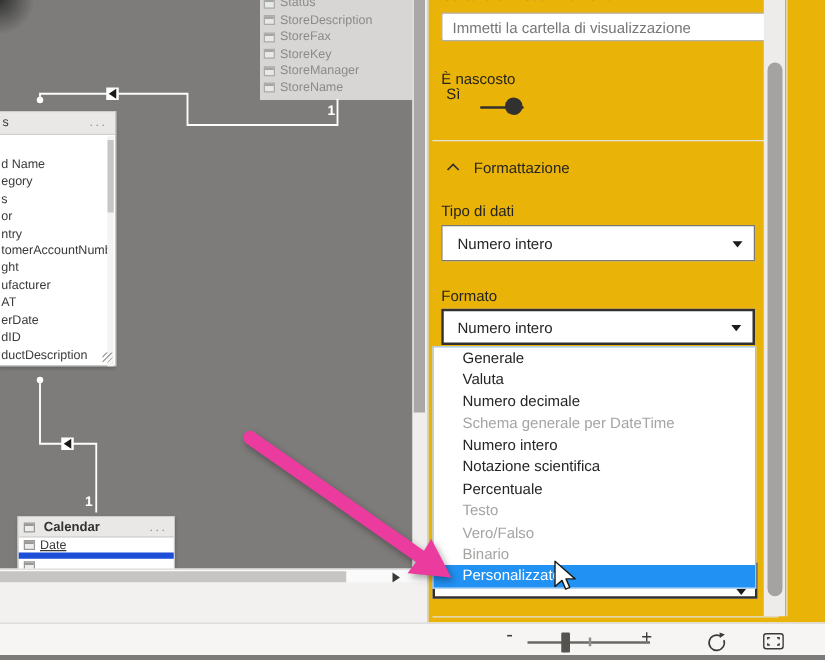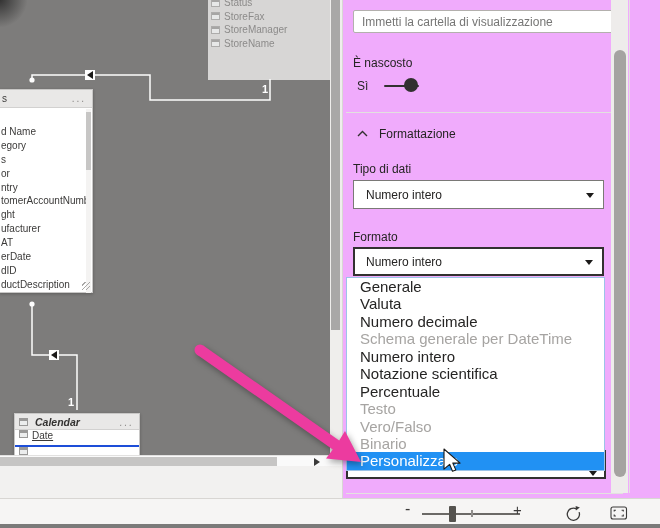--- a/index.html
+++ b/index.html
@@ -38,30 +38,30 @@
   .products-card .card-header { height:18px; }
   .prod-name-frag { margin-left:2px; font-size:10px; color:#3b3a39; }
   .prod-rows { position:absolute; left:0; top:18px; right:6px; bottom:0; padding-top:17px; overflow:hidden; }
   .prod-row { height:13.9px; line-height:13.9px; padding-left:1px; white-space:nowrap; }
   .prod-scroll { position:absolute; right:1px; top:19px; width:5px; height:184px; background:#f4f3f2; }
   .prod-scroll .thumb { position:absolute; left:0; top:3px; width:5px; height:58px; background:#c7c6c5; }
   .resize-handle { position:absolute; right:2px; bottom:2px; width:8px; height:8px;
      background:repeating-linear-gradient(135deg, transparent 0 2px, #a8a7a6 2px 3px); }
 
   .calendar-card { left:14px; top:413px; width:126px; height:50px; }
-  .calendar-card .card-header { height:16px;font-style:italic; }
+  .calendar-card .card-header { height:16px; }
   .cal-title { font-weight:bold; font-size:10.5px; margin-left:3px; color:#333231; }
-  .cal-row { height:17px; display:flex; align-items:flex-start; padding-left:4px; border-bottom:2px solid #1d4ed8;text-decoration:underline; }
+  .cal-row { height:17px; display:flex; align-items:center; padding-left:4px; border-bottom:5px solid #1d4ed8;text-decoration:underline; }
 
   .rel-marker { position:absolute; width:10px; height:10px; background:#fff; display:flex; align-items:center; justify-content:center; }
   .rel-marker .tri { width:0; height:0; border-right:6px solid #1b1a19; border-top:4px solid transparent; border-bottom:4px solid transparent; }
   .one-label { position:absolute; color:#fff; font-weight:bold; font-size:11px; }
 
   
-  .panel { position:absolute; left:342px; top:0; width:318px; height:498px; background:#f0abfc; border-left:1px solid #d8d6d4; }
+  .panel { position:absolute; left:342px; top:0; width:318px; height:498px; background:#eab308; border-left:1px solid #d8d6d4; }
   .clipped-label { position:absolute; left:10px; top:0; height:3px; width:200px; overflow:hidden; }
   .clipped-label span { display:block; margin-top:-11px; font-size:12px; color:#605e5c; }
 
   .folder-input { position:absolute; left:10px; top:10px; width:261px; height:23px; background:#fff;
      border:1px solid #b3b0ad; border-radius:2px; padding:0 8px; font-size:12px; color:#323130; font-family:"Liberation Sans",sans-serif; }
   .folder-input::placeholder { color:#767675; opacity:1; }
 
   .lbl { position:absolute; font-size:12px; color:#252423; }
 
   .toggle-line { position:absolute; left:41px; top:85px; width:35px; height:2px; background:#323130; border-radius:1px; }
@@ -76,21 +76,21 @@
   .combo.thin { border:1px solid #7a7976; padding-left:12px; }
   .combo.focus { border:2px solid #323130; padding-left:11px; }
   .combo .caret { position:absolute; right:9px; top:50%; margin-top:-2px; width:0; height:0;
      border-left:4.5px solid transparent; border-right:4.5px solid transparent; border-top:5px solid #1b1a19; }
 
   .combo-behind { position:absolute; left:3px; top:450px; width:260px; height:29px; background:#fff; border:2px solid #323130; z-index:1; }
   .combo-behind .caret { position:absolute; right:7px; top:19px; width:0; height:0;
      border-left:4.5px solid transparent; border-right:4.5px solid transparent; border-top:5px solid #1b1a19; }
 
   .format-list { position:absolute; left:3px; top:277px; width:259px; height:194px; background:#fff; border:1px solid #9cc3e8; z-index:2; }
-  .format-option { height:17.45px; line-height:17.45px; padding-left:13px; font-size:15px; color:#252423; white-space:nowrap; }
+  .format-option { height:17.45px; line-height:17.45px; padding-left:23px; font-size:12px; color:#252423; white-space:nowrap; }
   .format-option.disabled { color:#a6a4a2; }
   .format-option.selected { background:#2191f3; color:#fff; }
 
   .panel-scroll-track { position:absolute; left:268px; top:0; width:17px; height:493px; background:#eeeceb; }
   .panel-scroll-thumb { position:absolute; left:271px; top:50px; width:12px; height:427px; background:#a5a3a1; border-radius:6px; }
   .panel-right-sep { position:absolute; left:286px; top:0; width:1px; height:493px; background:#e4e2e0; }
 
   
   .bottom-bar { position:absolute; left:0; top:498px; width:660px; height:26px; background:#f6f5f4; border-top:1px solid #d8d6d3; }
   .zoom-minus { position:absolute; left:405px; top:1px; font-size:16px; color:#3b3a39; }
@@ -112,21 +112,29 @@
     <div class="corner-shadow"></div>
   </div>
 
   <div class="card store-card">
     <div class="store-row">
         <span class="tbl-icon"></span>
         <span>Status</span>
       </div>
     <div class="store-row">
         <span class="tbl-icon"></span>
+        <span>StoreDescription</span>
+      </div>
+    <div class="store-row">
+        <span class="tbl-icon"></span>
         <span>StoreFax</span>
+      </div>
+    <div class="store-row">
+        <span class="tbl-icon"></span>
+        <span>StoreKey</span>
       </div>
     <div class="store-row">
         <span class="tbl-icon"></span>
         <span>StoreManager</span>
       </div>
     <div class="store-row">
         <span class="tbl-icon"></span>
         <span>StoreName</span>
       </div>
   </div>
@@ -198,21 +206,21 @@
 <div class="below-canvas"></div>
 
 <div class="panel">
   <div class="clipped-label">
       <span>Cartella di visualizzazione</span>
     </div>
 
   <input class="folder-input" type="text" placeholder="Immetti la cartella di visualizzazione" style="">
 
   <div class="lbl" style="left:10px;top:56px">È nascosto</div>
-  <div class="lbl" style="left:14px;top:79px">Sì</div>
+  <div class="lbl" style="left:14px;top:68px">Sì</div>
   <div class="toggle-line"></div>
   <div class="toggle-knob"></div>
 
   <div class="divider" style="top:112px"></div>
 
   <div class="chevron-up">
     <svg width="11" height="7" viewBox="0 0 11 7">
         <polyline points="1,6 5.5,1.5 10,6" fill="none" stroke="#323130" stroke-width="1.4"></polyline>
       </svg>
   </div>

